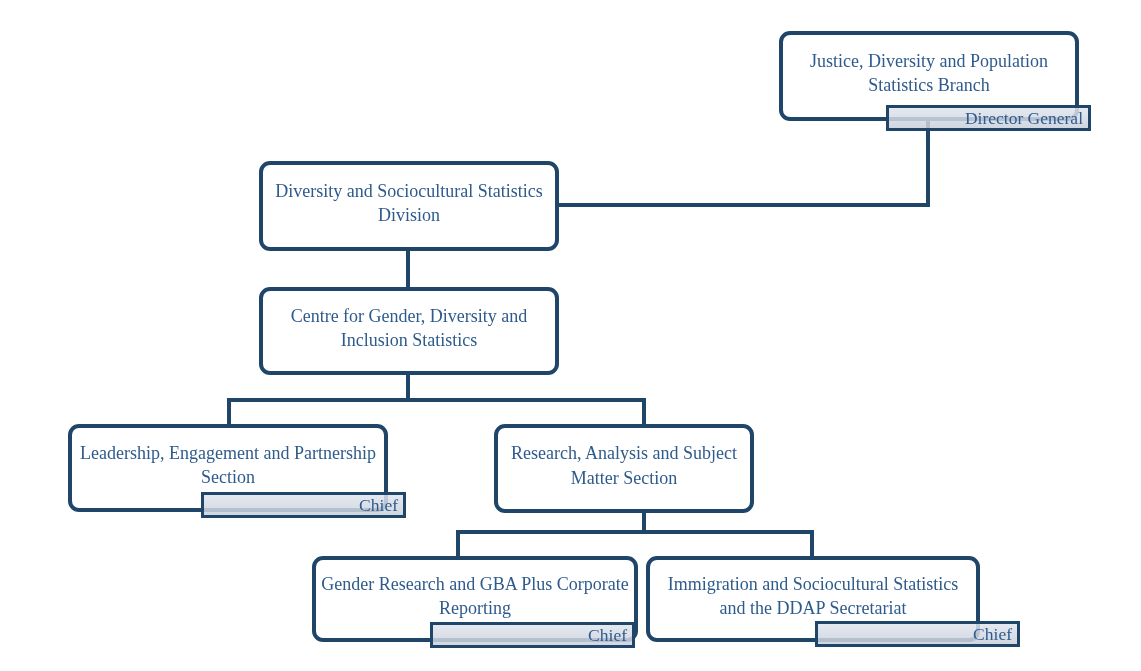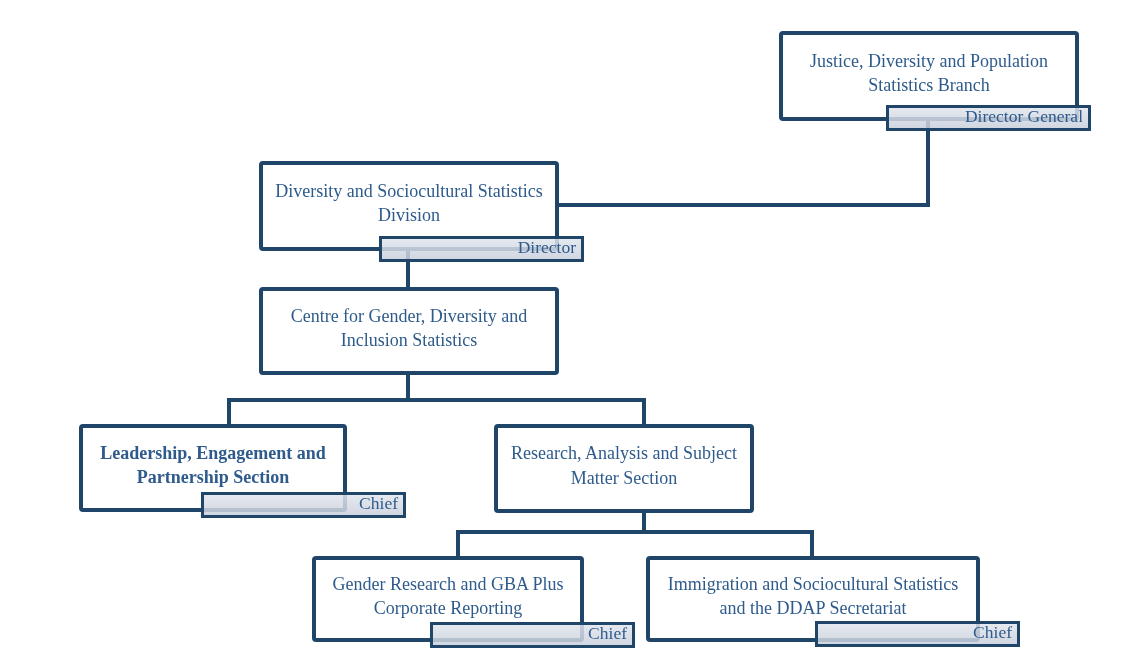--- a/index.html
+++ b/index.html
@@ -18,21 +18,21 @@
   .line {
     position: absolute;
     background: var(--outline, #1f4569);
     z-index: 1;
   }
   .node {
     position: absolute;
     box-sizing: border-box;
     background: #ffffff;
     border: 4px solid var(--outline, #1f4569);
-    border-radius: 4px;
+    border-radius: 11px;
     display: flex;
     align-items: center;
     justify-content: center;
     text-align: center;
     z-index: 2;
   }
   .node-label {
     display: block;
     width: 100%;
     padding: 0 4px 6px 4px;
@@ -43,23 +43,23 @@
   .tag {
     position: absolute;
     box-sizing: border-box;
     width: 205px;
     height: 26px;
     border: 3px solid var(--outline, #1f4569);
     background: linear-gradient(to bottom,
       var(--tag-fill-top, #e0e4ecd9),
       var(--tag-fill-bottom, #c9d0dcd9));
     display: flex;
-    align-items: flex-start;
+    align-items: flex-end;
     justify-content: flex-end;
-    padding: 0 5px 14px 0;
+    padding: 0 5px 1px 0;
     z-index: 3;
   }
   .tag-label {
     color: var(--label-text, #2e5b8c);
     font-size: 17.5px;
     line-height: 1;
     white-space: nowrap;
   }
 </style>
 </head>
@@ -84,43 +84,40 @@
   </div>
 
   <div class="node" style="left:259px; top:161px; width:300px; height:90px;">
     <span class="node-label">Diversity and Sociocultural Statistics Division</span>
   </div>
 
   <div class="node" style="left:259px; top:287px; width:300px; height:88px;">
     <span class="node-label">Centre for Gender, Diversity and Inclusion Statistics</span>
   </div>
 
-  <div class="node" style="left:79px; top:424px; width:268px; height:88px;font-weight:bold;">
+  <div class="node" style="left:68px; top:424px; width:320px; height:88px;">
     <span class="node-label">Leadership, Engagement and Partnership Section</span>
   </div>
 
   <div class="node" style="left:494px; top:424px; width:260px; height:89px;">
     <span class="node-label">Research, Analysis and Subject Matter Section</span>
   </div>
 
-  <div class="node" style="left:312px; top:556px; width:272px; height:86px;align-items:center;">
+  <div class="node" style="left:312px; top:556px; width:326px; height:86px;align-items:center;">
     <span class="node-label">Gender Research and GBA Plus Corporate Reporting</span>
   </div>
 
   <div class="node" style="left:646px; top:556px; width:334px; height:86px;">
     <span class="node-label">Immigration and Sociocultural Statistics and the DDAP Secretariat</span>
   </div>
 
   <div class="tag" style="left:886px; top:105px;">
     <span class="tag-label">Director General</span>
   </div>
 
-  <div class="tag" style="left:379px; top:236px;">
-    <span class="tag-label">Director</span>
-  </div>
 
 
   <div class="tag" style="left:201px; top:492px;">
     <span class="tag-label">Chief</span>
   </div>
 
   <div class="tag" style="left:430px; top:622px;">
     <span class="tag-label">Chief</span>
   </div>
 

